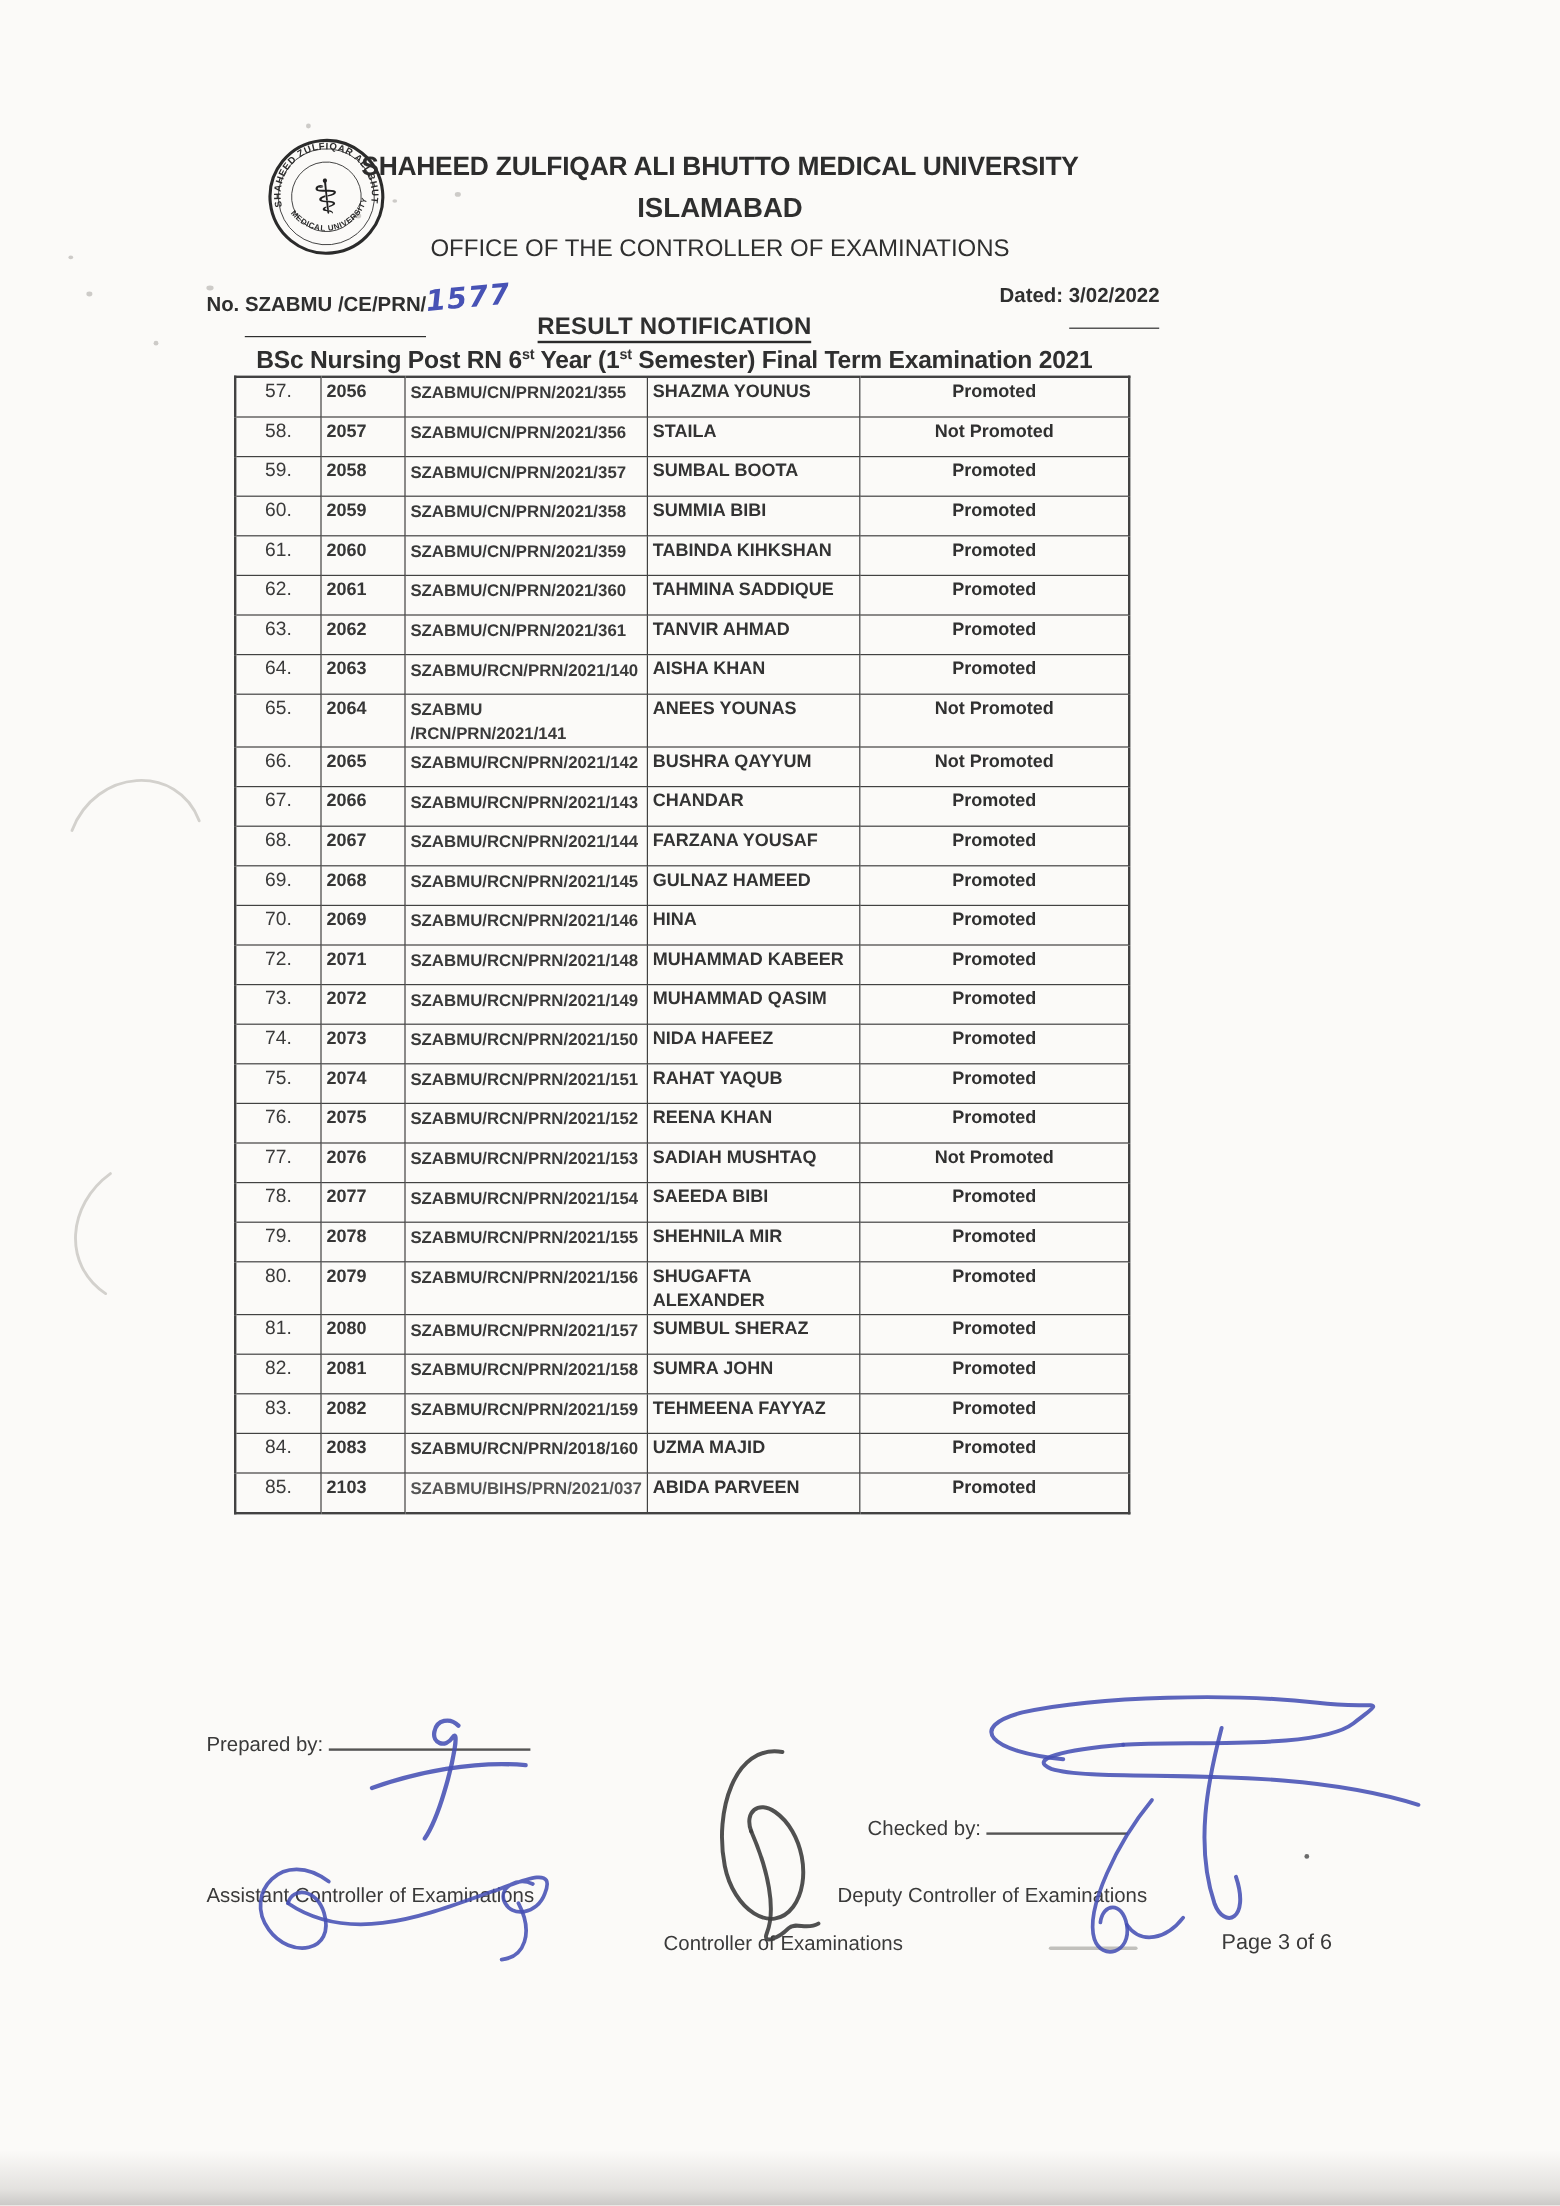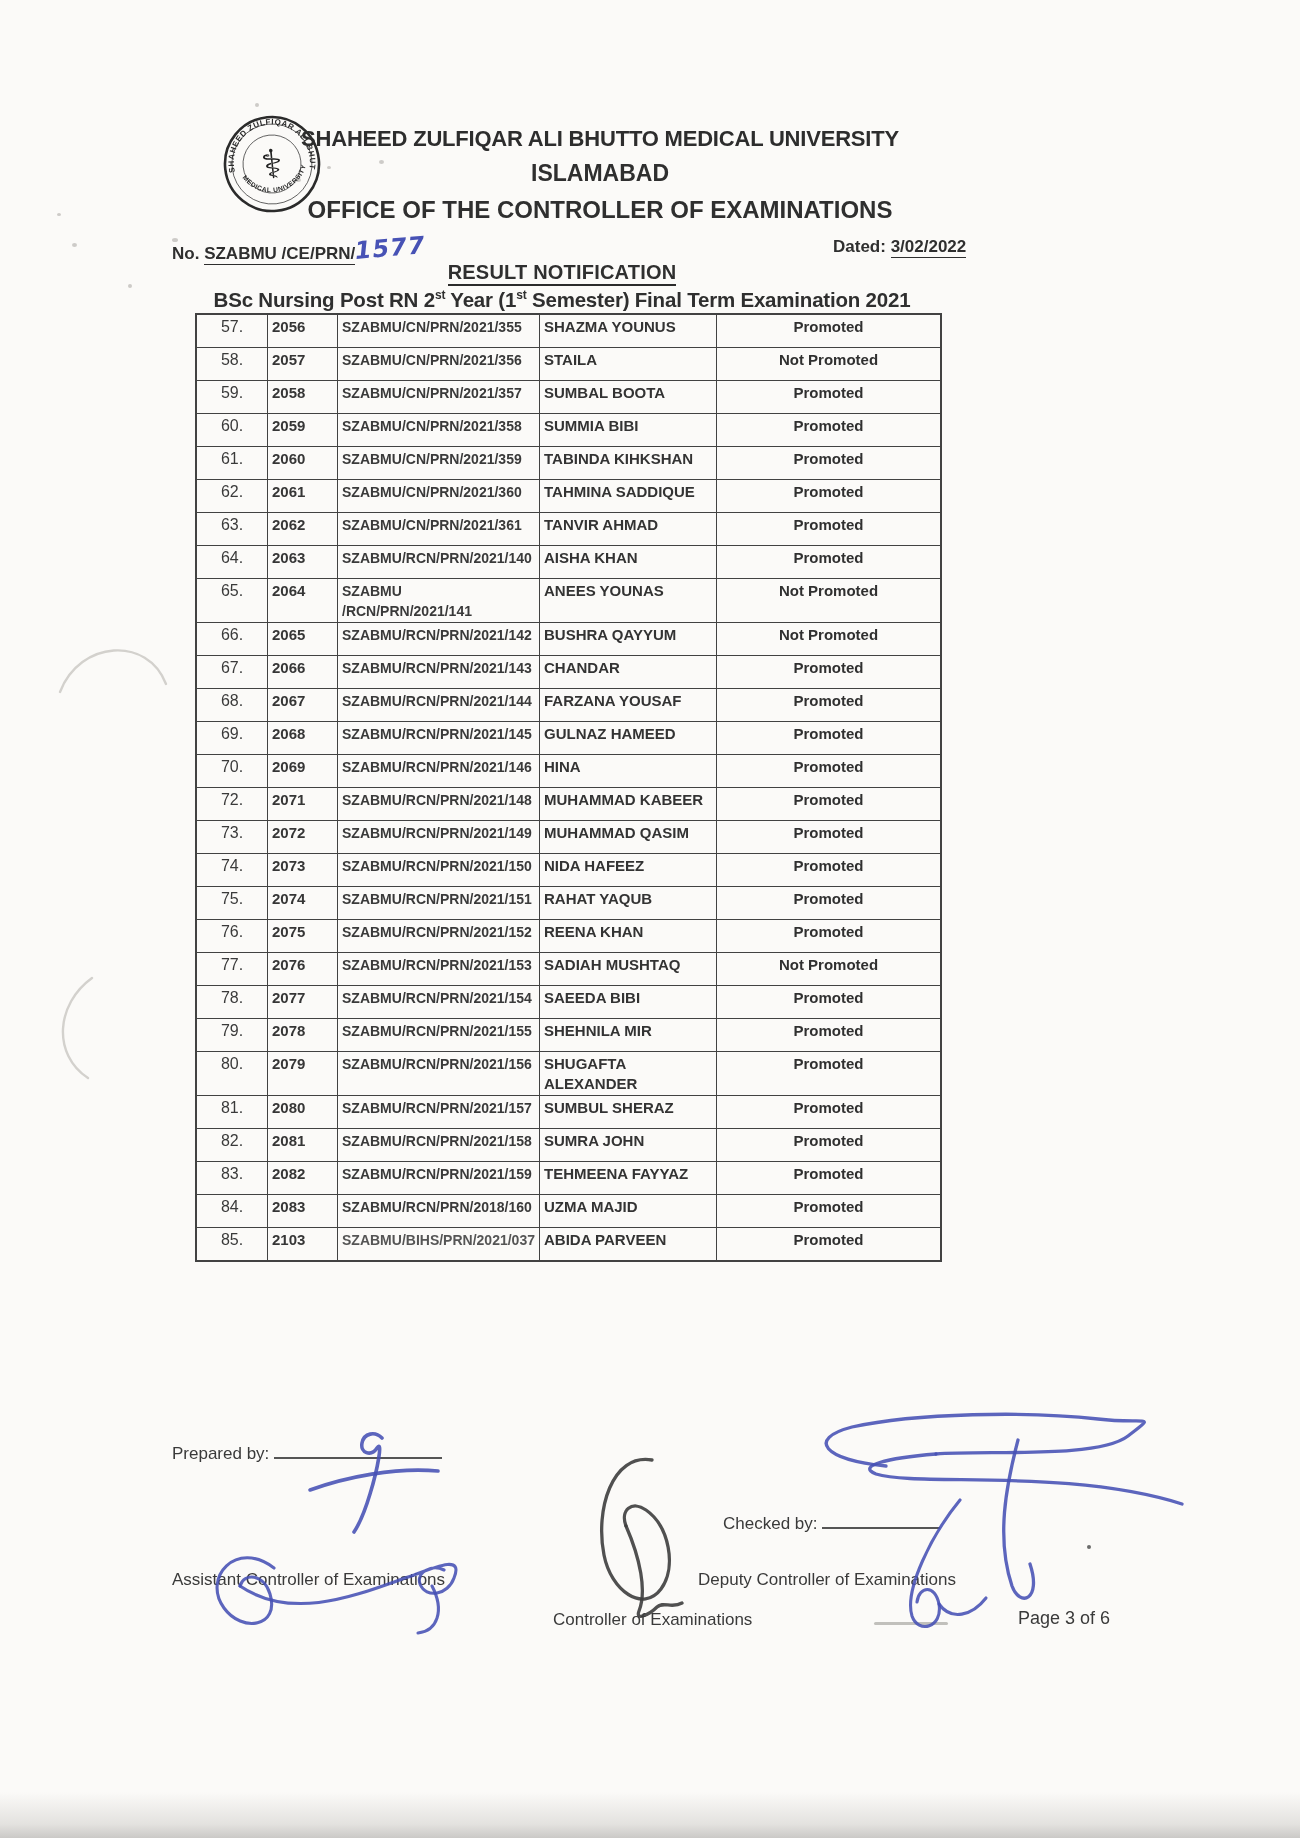--- a/index.html
+++ b/index.html
@@ -13,26 +13,26 @@
     content:""; position:absolute; left:0; bottom:0; width:100%; height:46px;
     background:linear-gradient(to bottom, rgba(120,116,110,0) 0%, rgba(120,116,110,0.18) 70%, rgba(90,88,84,0.30) 100%);
     pointer-events:none;
   }
 
   
   .logo { position:absolute; left:222px; top:114px; width:100px; height:100px; transform:rotate(-6deg); }
   .hdr { position:absolute; left:280px; top:126px; width:640px; text-align:center; }
   .hdr .l1 { font-size:22px; font-weight:bold; color:#2d2d2d; letter-spacing:-0.2px; }
   .hdr .l2 { font-size:23px; font-weight:bold; margin-top:8px; }
-  .hdr .l3 { font-size:24px; font-weight:bold; margin-top:9px; }
+  .hdr .l3 { font-size:20px; font-weight:normal; margin-top:9px; }
 
   .refline { position:absolute; left:0; top:237px; width:1300px; font-size:17px; font-weight:600; }
   .ref-no { position:absolute; left:172px; top:0; white-space:nowrap; }
   .ref-dated { position:absolute; left:833px; top:0; white-space:nowrap; }
-  .uline { border-bottom:1.6px solid #2e2e2e; padding-bottom:1px; }
+  .uline { border-bottom:1.6px solid #2e2e2e; padding-bottom:17px; }
   .hand {
     display:inline-block; color:#4752b5; font-size:24px; font-weight:600;
     font-family:"DejaVu Sans", sans-serif; font-style:italic;
     transform:rotate(-5deg) translateY(-3px); letter-spacing:1px;
   }
 
   .doc-title { position:absolute; top:261px; left:0; width:1124px; text-align:center; }
   .doc-title span { font-size:20px; font-weight:bold; border-bottom:2.5px solid #2b2b2b; padding-bottom:1px; letter-spacing:0.2px; }
   .doc-subtitle { position:absolute; top:288px; left:0; width:1124px; text-align:center;
     font-size:20.5px; font-weight:bold; letter-spacing:-0.2px; }
@@ -126,21 +126,21 @@
     <div class="ref-dated">
       <span>Dated:</span>
       <span class="uline">3/02/2022</span>
     </div>
   </div>
 
   <div class="doc-title">
     <span>RESULT NOTIFICATION</span>
   </div>
   <div class="doc-subtitle">
-    <span>BSc Nursing Post RN 2</span><sup>st</sup><span> Year (1</span><sup>st</sup><span> Semester) Final Term Examination 2021</span>
+    <span>BSc Nursing Post RN 6</span><sup>st</sup><span> Year (1</span><sup>st</sup><span> Semester) Final Term Examination 2021</span>
   </div>
 
   <table class="results">
     <tbody>
         <tr>
       <td class="c-sn">57.</td>
       <td class="c-roll">2056</td>
       <td class="c-reg">SZABMU/CN/PRN/2021/355</td>
       <td class="c-name">SHAZMA YOUNUS</td>
       <td class="c-res">Promoted</td>

